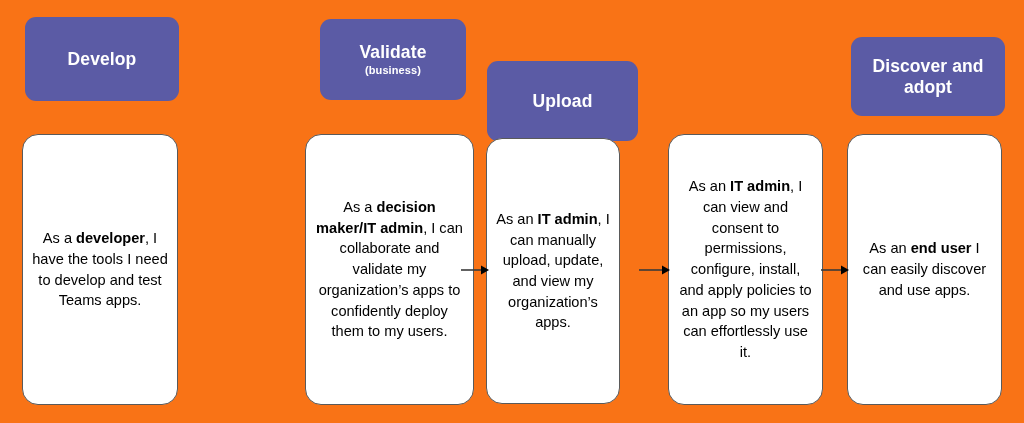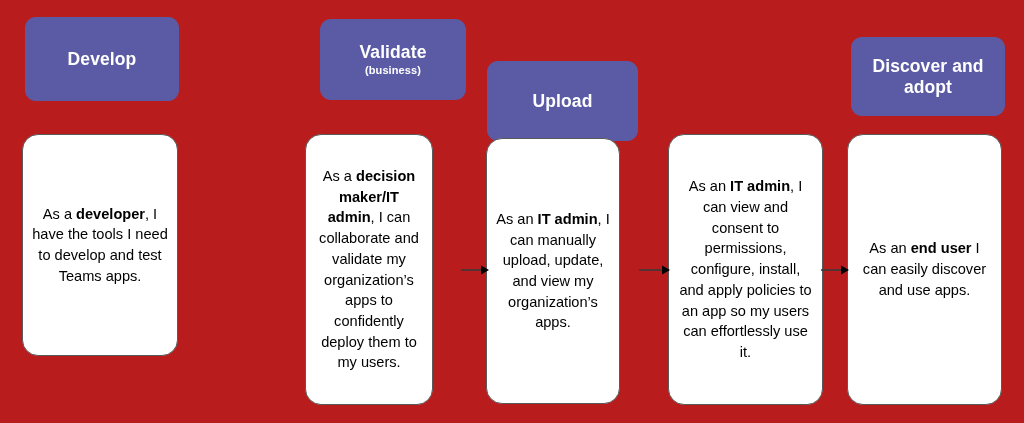--- a/index.html
+++ b/index.html
@@ -9,21 +9,21 @@
     background: #ffffff;
   }
   body {
     font-family: "Liberation Sans", sans-serif;
     -webkit-font-smoothing: antialiased;
   }
   #canvas {
     position: relative;
     width: 1024px;
     height: 423px;
-    background: #b91c1c;
+    background: #f97316;
     overflow: hidden;
   }
 
   
   .stage-header {
     position: absolute;
     box-sizing: border-box;
     background: #5b5ba5;
     border-radius: 11px;
     color: #ffffff;
@@ -67,22 +67,22 @@
   }
   .persona-text {
     font-size: 14.6px;
     line-height: 1.42;
     color: #000000;
     text-align: center;
     width: 100%;
   }
   .persona-text b { font-weight: bold; text-align: right; }
 
-  .pc-0 { left: 22px;  top: 134px; width: 156px; height: 222px; }
-  .pc-1 { left: 305px; top: 134px; width: 128px; height: 271px; }
+  .pc-0 { left: 22px;  top: 134px; width: 156px; height: 271px; }
+  .pc-1 { left: 305px; top: 134px; width: 169px; height: 271px; }
   .pc-2 { left: 486px; top: 138px; width: 134px; height: 266px; }
   .pc-3 { left: 668px; top: 134px; width: 155px; height: 271px; }
   .pc-4 { left: 847px; top: 134px; width: 155px; height: 271px; }
 
   
   .flow-arrow {
     position: absolute;
     height: 12px;
     display: block;
   }

